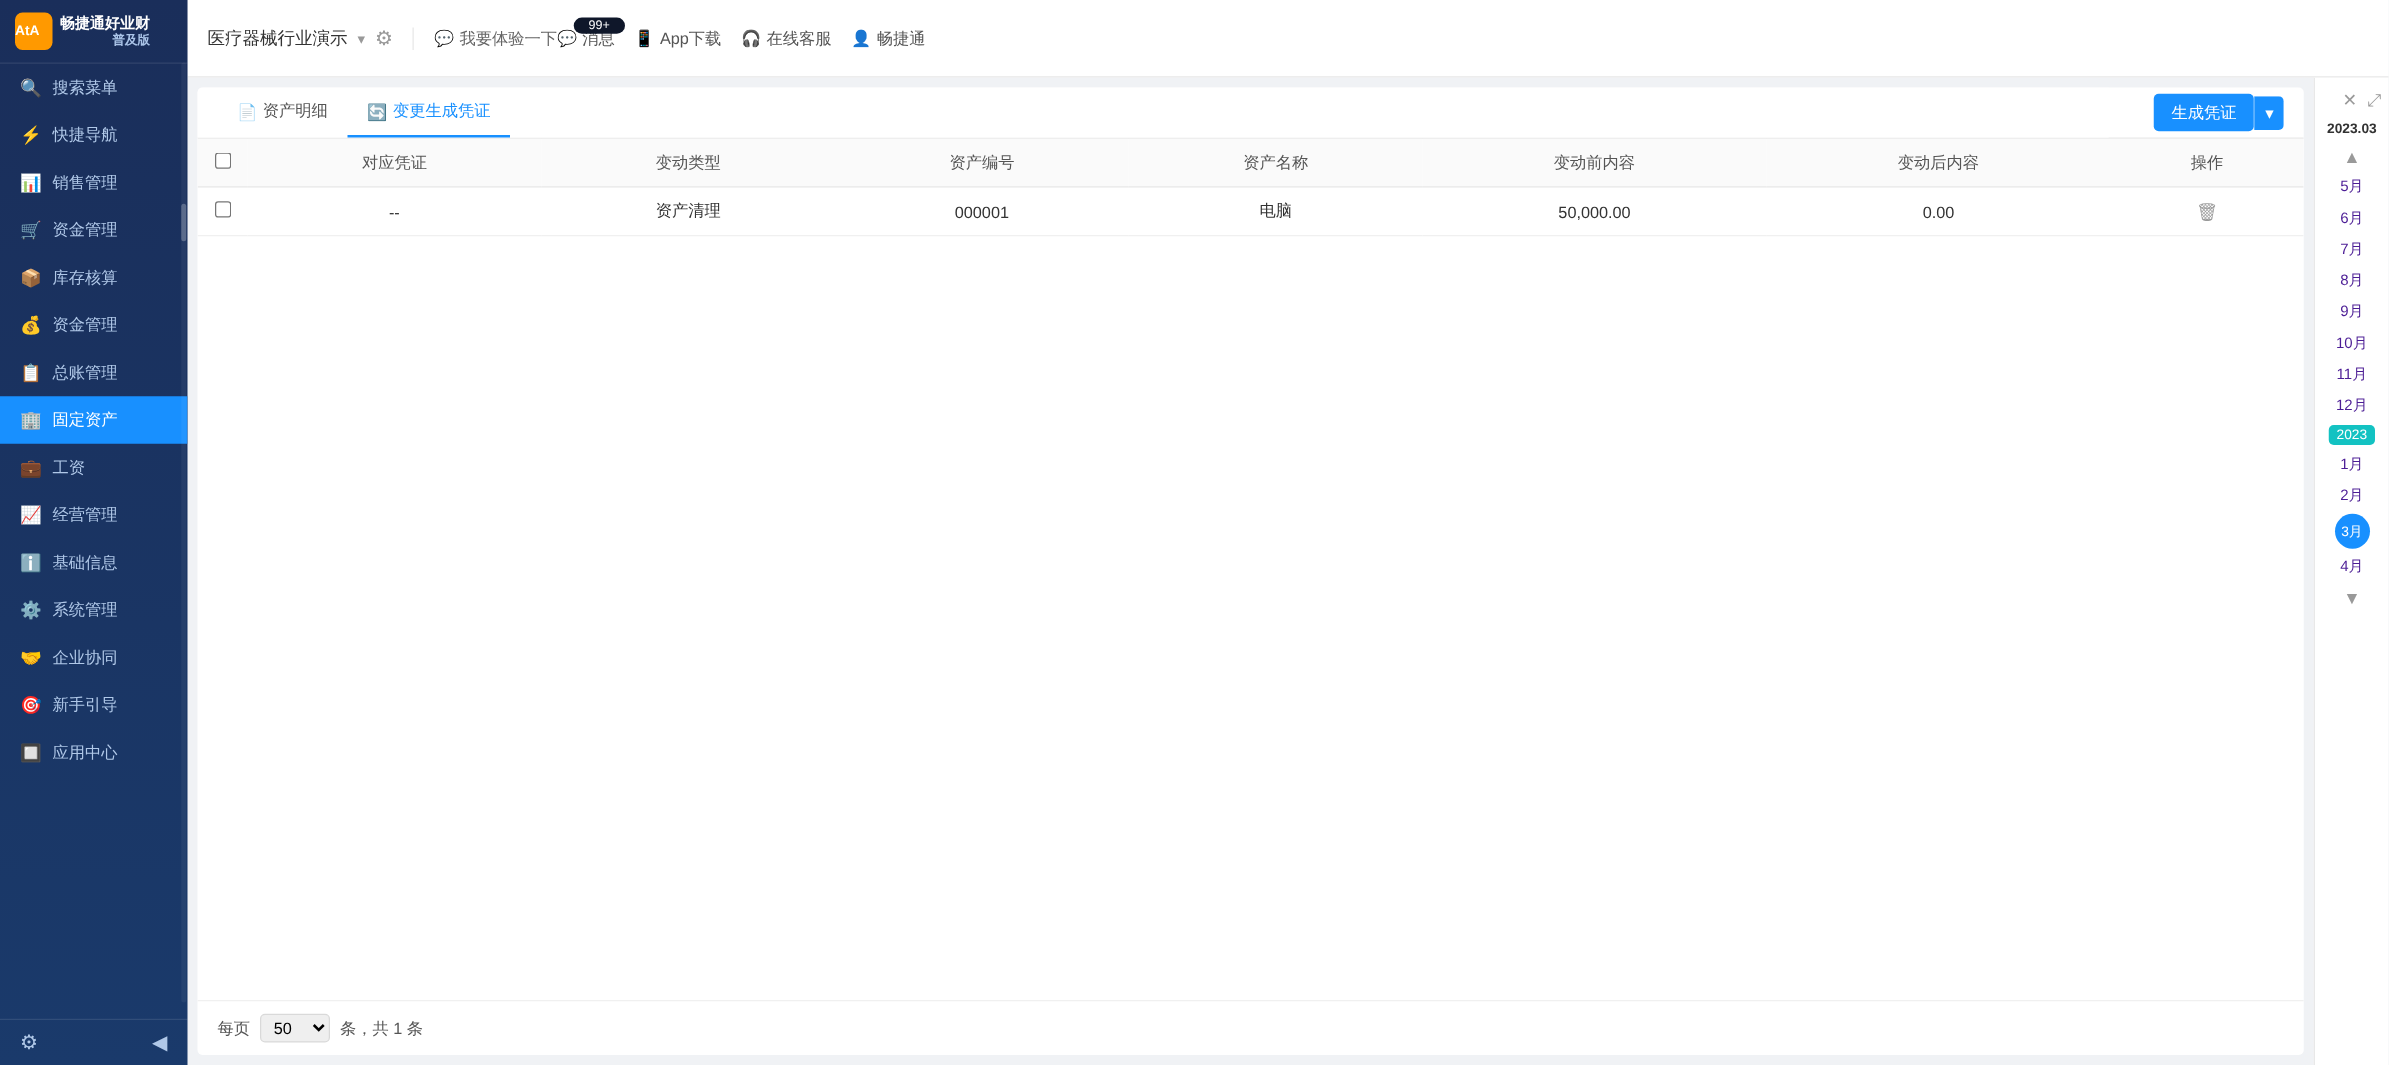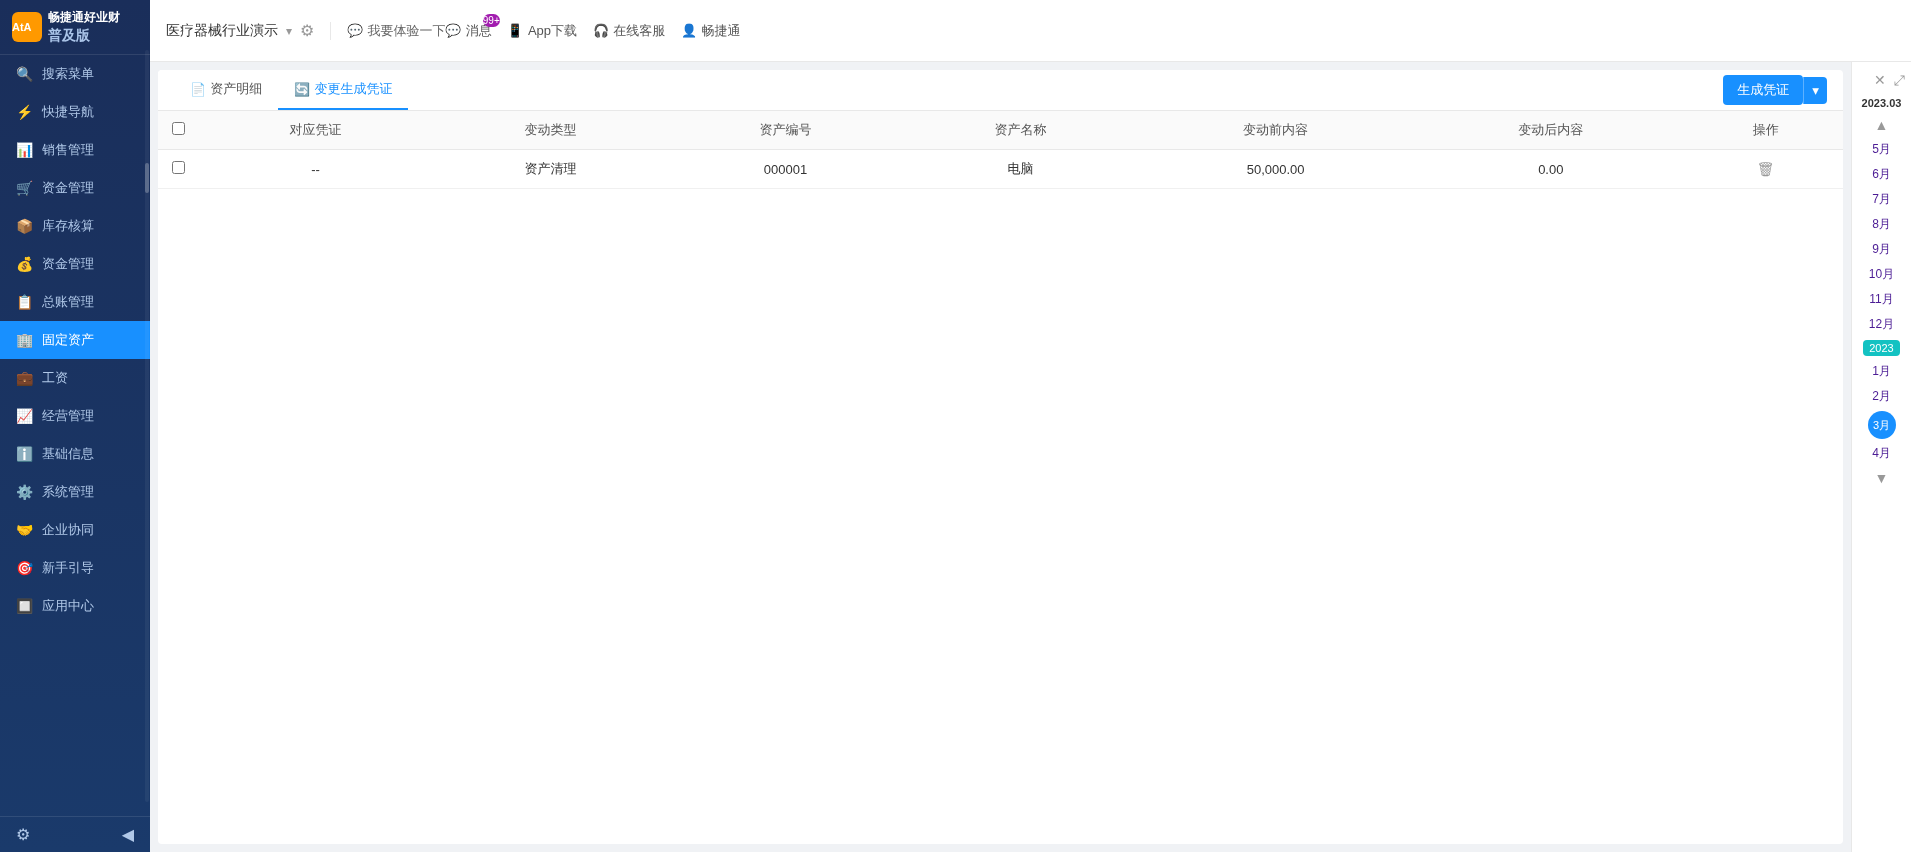--- a/index.html
+++ b/index.html
@@ -28,21 +28,21 @@
       width: 30px; height: 30px;
       background: #f90;
       border-radius: 6px;
       display: flex; align-items: center; 
       font-size: 11px; color: white; font-weight: bold;
       margin-right: 6px;
       flex-shrink: 0;
     }
     .sidebar-logo-text { display: flex; flex-direction: column; line-height: 1.3; }
     .sidebar-logo-main { font-size: 12px; color: #fff; }
-    .sidebar-logo-sub { font-size: 14px; color: #aac4e8; }
+    .sidebar-logo-sub { font-size: 10px; color: #aac4e8; text-align: right; }
 
     .sidebar-scroll { overflow-y: auto; flex: 1; }
     .sidebar-scroll::-webkit-scrollbar { width: 3px; }
     .sidebar-scroll::-webkit-scrollbar-thumb { background: rgba(255,255,255,0.2); }
 
     .sidebar-item {
       display: flex;
       align-items: center;
       padding: 10px 16px;
       color: #b0c8e8;
@@ -128,24 +128,24 @@
     .topbar-right-item {
       display: flex;
       align-items: center;
       gap: 4px;
       color: #555;
       font-size: 13px;
       cursor: pointer;
       position: relative;
     }
     .badge {
-      background: #a21caf;
+      background: #0f172a;
       color: white;
       font-size: 10px;
-      padding: 1px 0;
+      padding: 1px 12px;
       border-radius: 8px;
       position: absolute;
       top: -8px;
       right: -8px;
     }
 
     
     .tabbar {
       height: 40px;
       background: white;
@@ -512,20 +512,30 @@
               <td>50,000.00</td>
               <td>0.00</td>
               <td>
                 <span class="delete-icon">🗑</span>
               </td>
             </tr>
           </tbody>
         </table>
       </div>
 
+      <div class="pagination">
+        <span>每页</span>
+        <select class="page-select">
+          <option value="10">10</option>
+          <option value="20">20</option>
+          <option value="50" selected="">50</option>
+          <option value="100">100</option>
+        </select>
+        <span>条，共 1 条</span>
+      </div>
     </div>
 
     <div class="right-panel">
       <div class="right-panel-header">
         <span class="panel-btn">✕</span>
         <span class="panel-btn">⤢</span>
       </div>
       <div style="font-size:11px; color:#333; font-weight:bold; margin:2px 0 4px 0; text-align:center;">2023.03</div>
 
       <div style="display:flex; flex-direction:column; align-items:center; width:100%; overflow-y:auto;">

